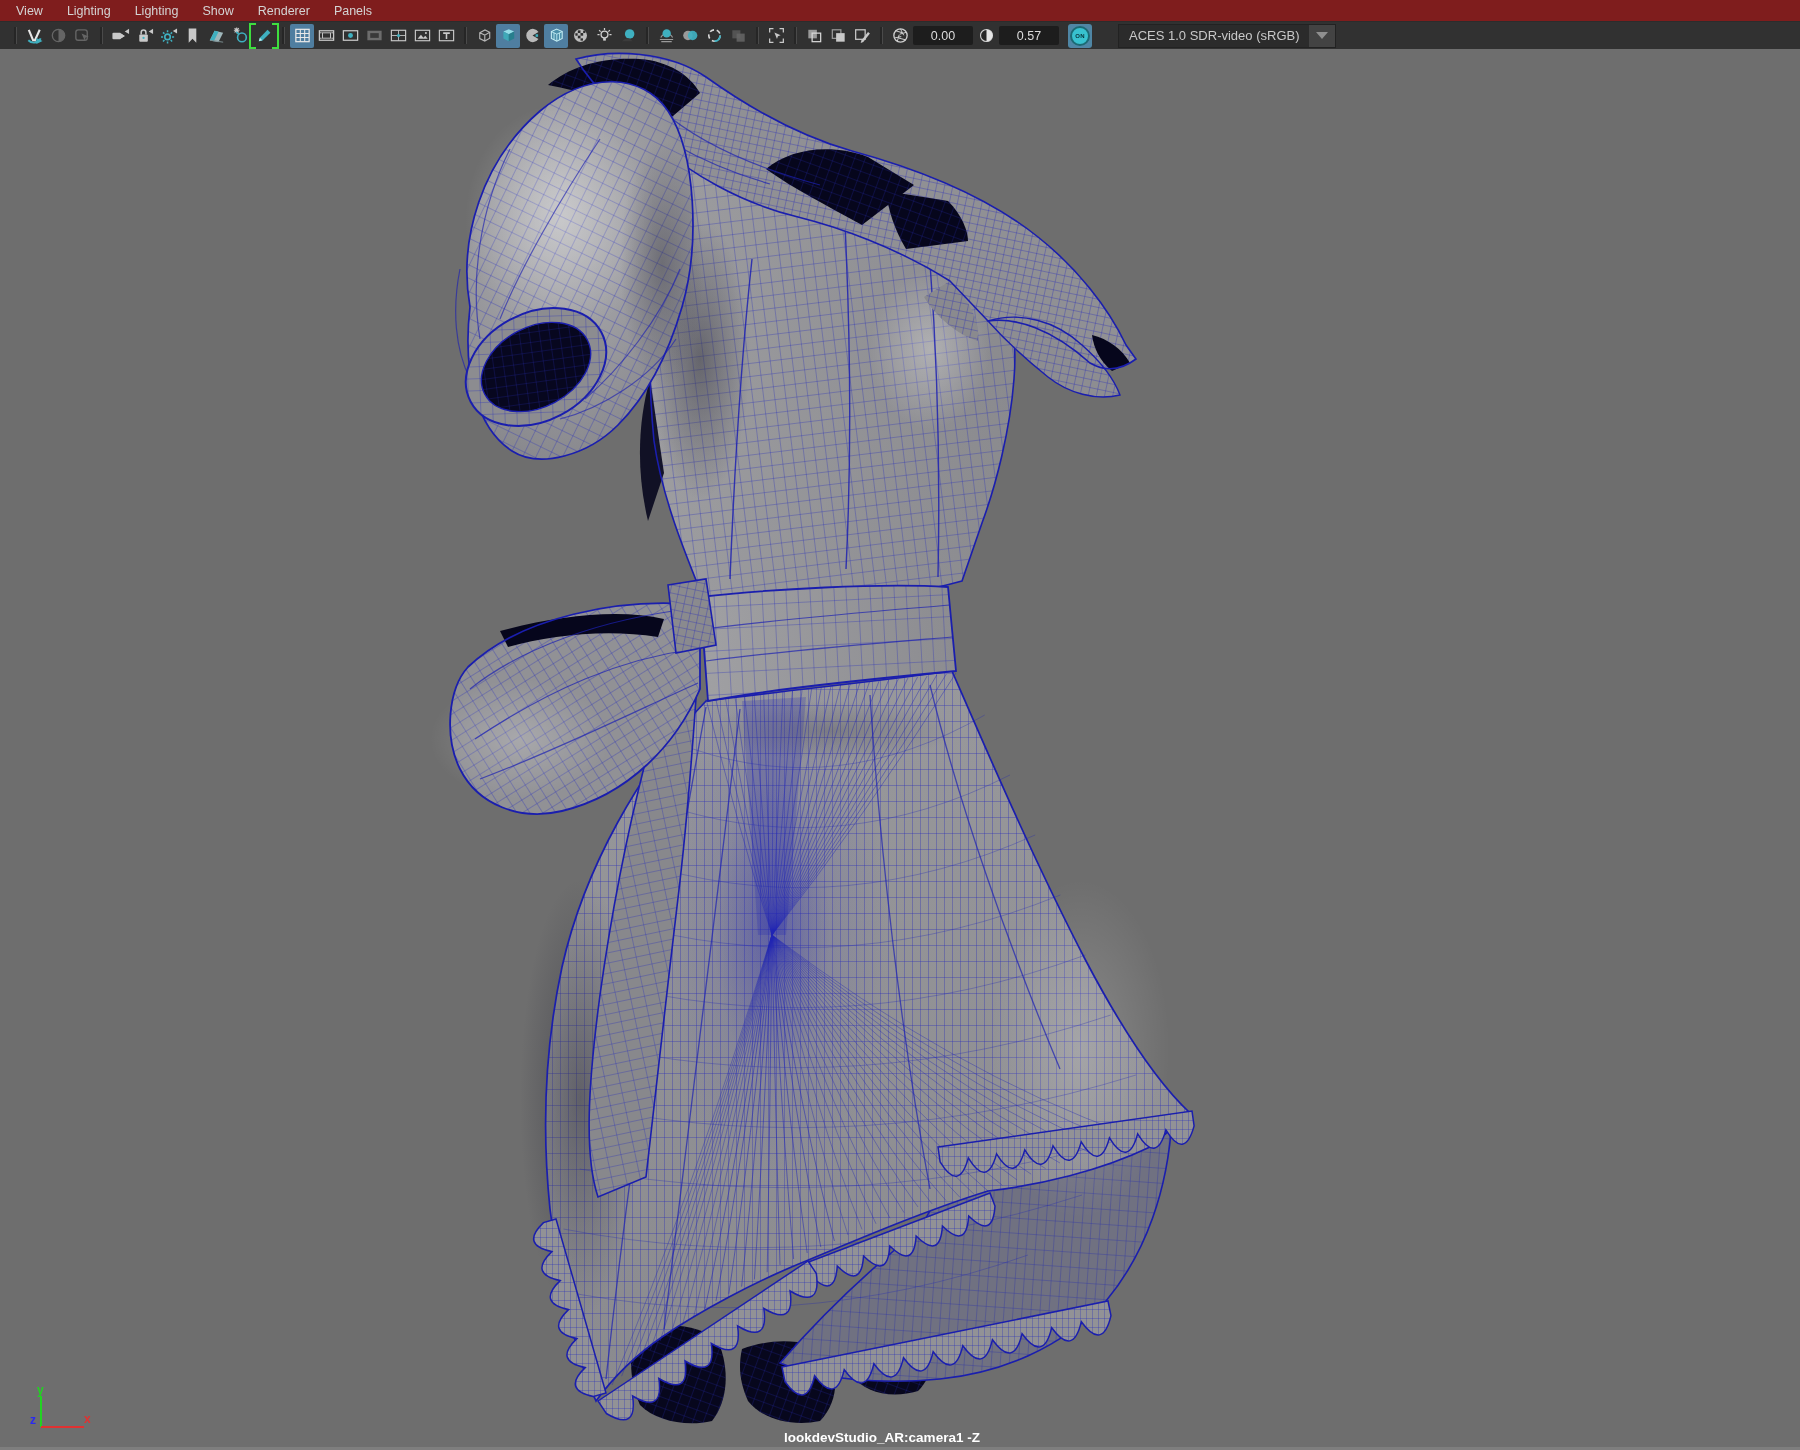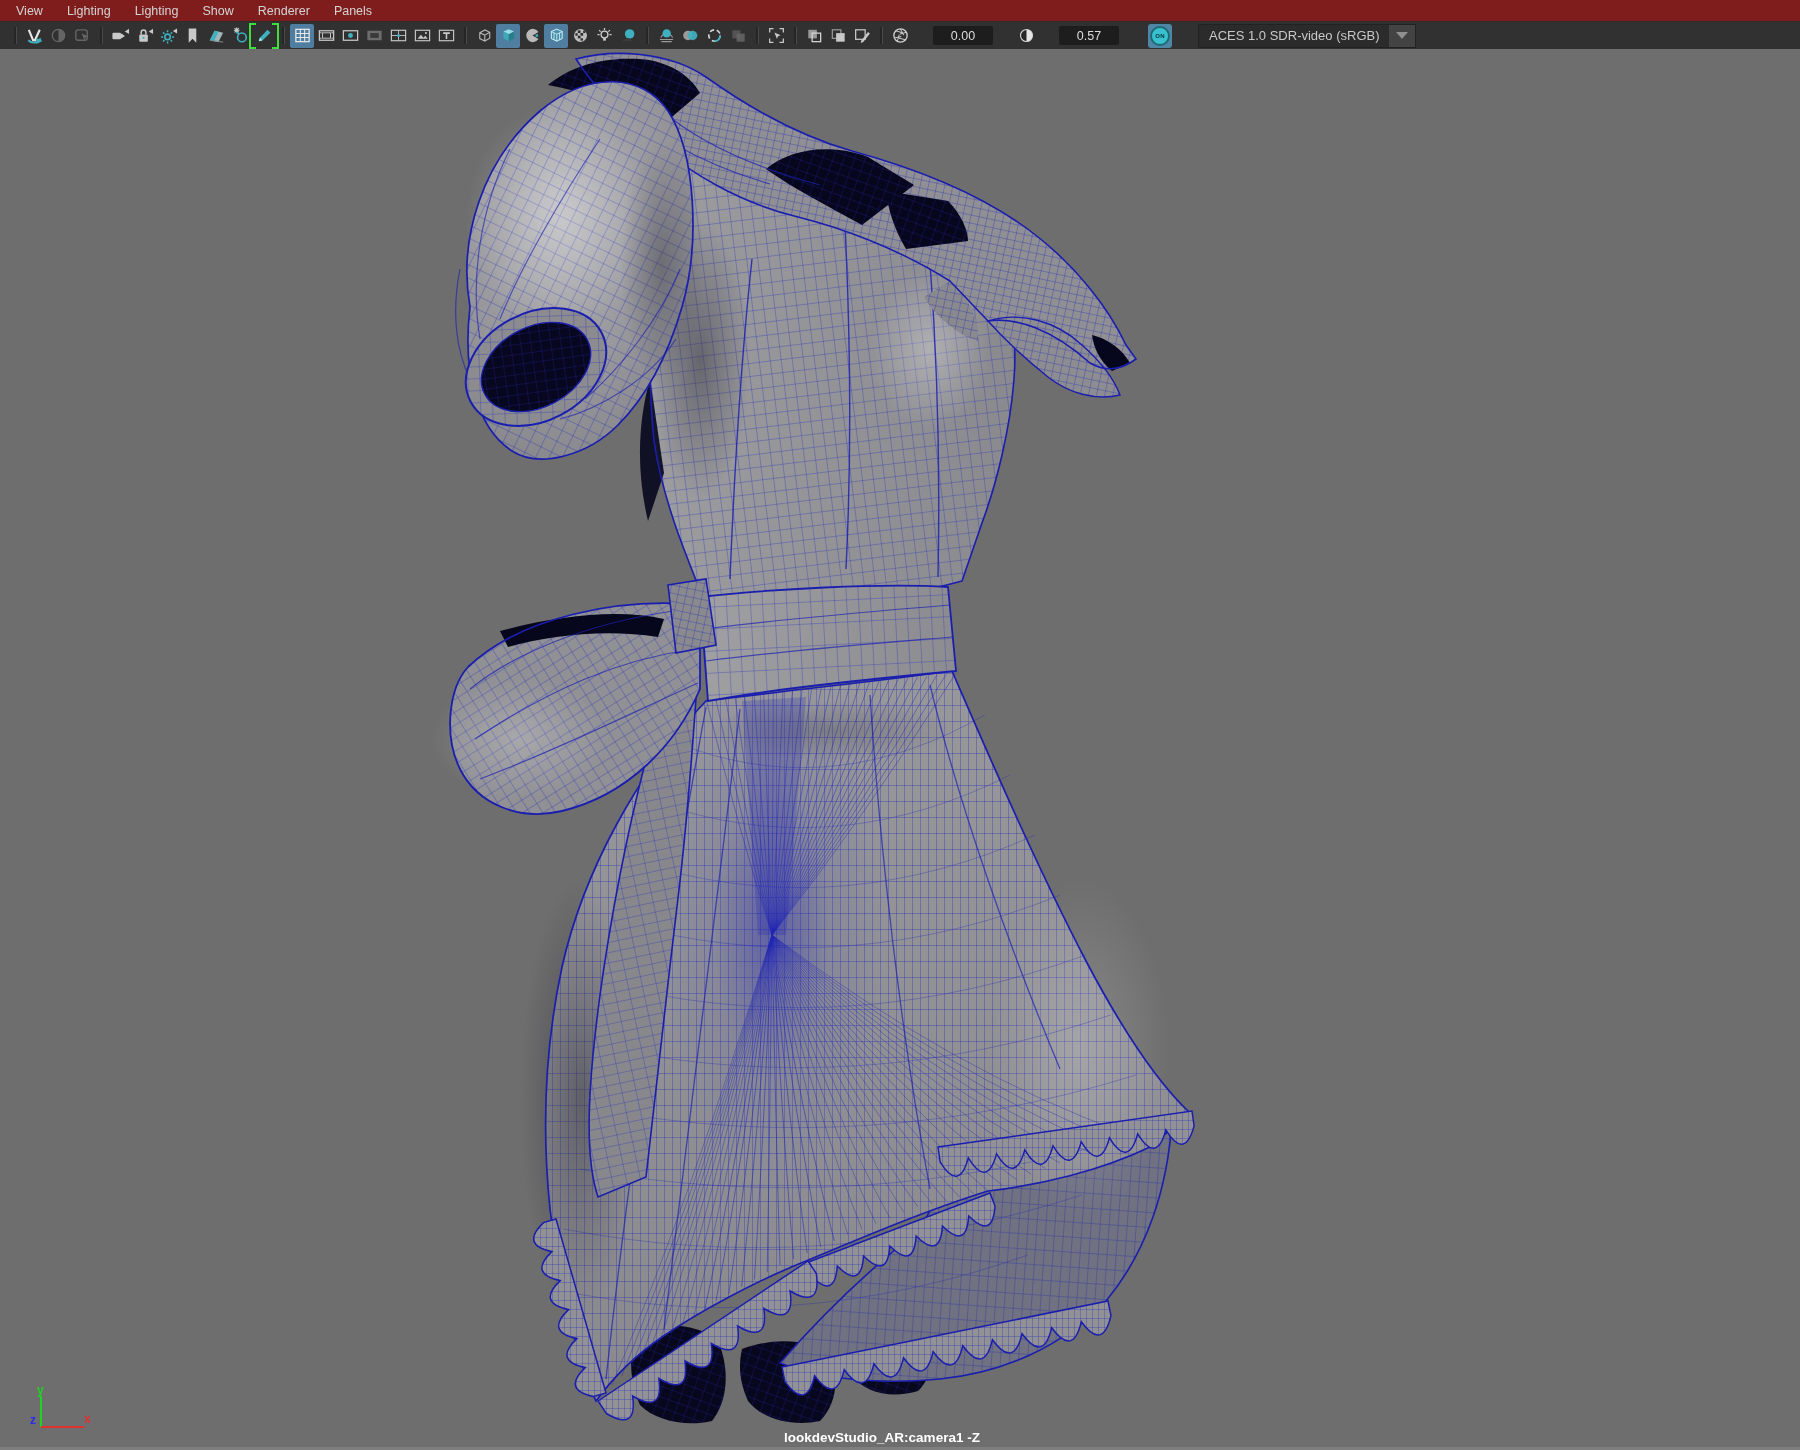--- a/index.html
+++ b/index.html
@@ -11,21 +11,21 @@
   .ic{width:24px;height:24px;border-radius:2px;display:flex;align-items:center;justify-content:center;
     position:relative;flex:none;}
   .ic svg{width:19px;height:19px;display:block;}
   .ic.active{background:#4f7ea0;}
   .ic.dim{opacity:.38;}
   .sep{width:2px;height:17px;margin:0 6px;flex:none;background:#262626;box-shadow:1px 0 0 #4a4a4a;}
   .brk::before,.brk::after{content:"";position:absolute;top:-1px;bottom:-1px;width:5px;border:2px solid #3ede3e;}
   .brk::before{left:-3px;border-right:none;}
   .brk::after{right:-3px;border-left:none;}
   .tb-field{width:60px;height:19px;background:#1d1d1d;border-radius:2px;color:#dcdcdc;font-size:12.5px;
-    display:flex;align-items:center;justify-content:center;margin:0 21px;flex:none;}
+    display:flex;align-items:center;justify-content:center;margin:0 1px;flex:none;}
   .cm-toggle{width:24px;height:24px;background:#4f86a5;border-radius:3px;display:flex;align-items:center;
     justify-content:center;margin:0 4px 0 8px;flex:none;}
   .cm-circle{width:16px;height:16px;border-radius:50%;background:#38c2cf;border:2px solid #1c6a74;
     color:#07333a;font-size:6px;font-weight:bold;display:flex;align-items:center;justify-content:center;letter-spacing:.2px;}
   .vt-select{height:22px;background:#2b2b2b;border:1px solid #222;display:flex;align-items:stretch;margin-left:22px;flex:none;}
   .vt-label{width:170px;padding:0 10px;font-size:13px;color:#c8c8c8;display:flex;align-items:center;white-space:nowrap;overflow:hidden;}
   .vt-arrow{width:26px;background:#434343;display:flex;align-items:center;justify-content:center;}
   .vt-arrow i{width:0;height:0;border-left:6px solid transparent;border-right:6px solid transparent;border-top:7px solid #8f8f8f;}
   .viewport{position:absolute;top:49px;left:0;right:0;bottom:0;background:#6e6e6e;overflow:hidden;}
   .scene{position:absolute;left:0;top:0;}

